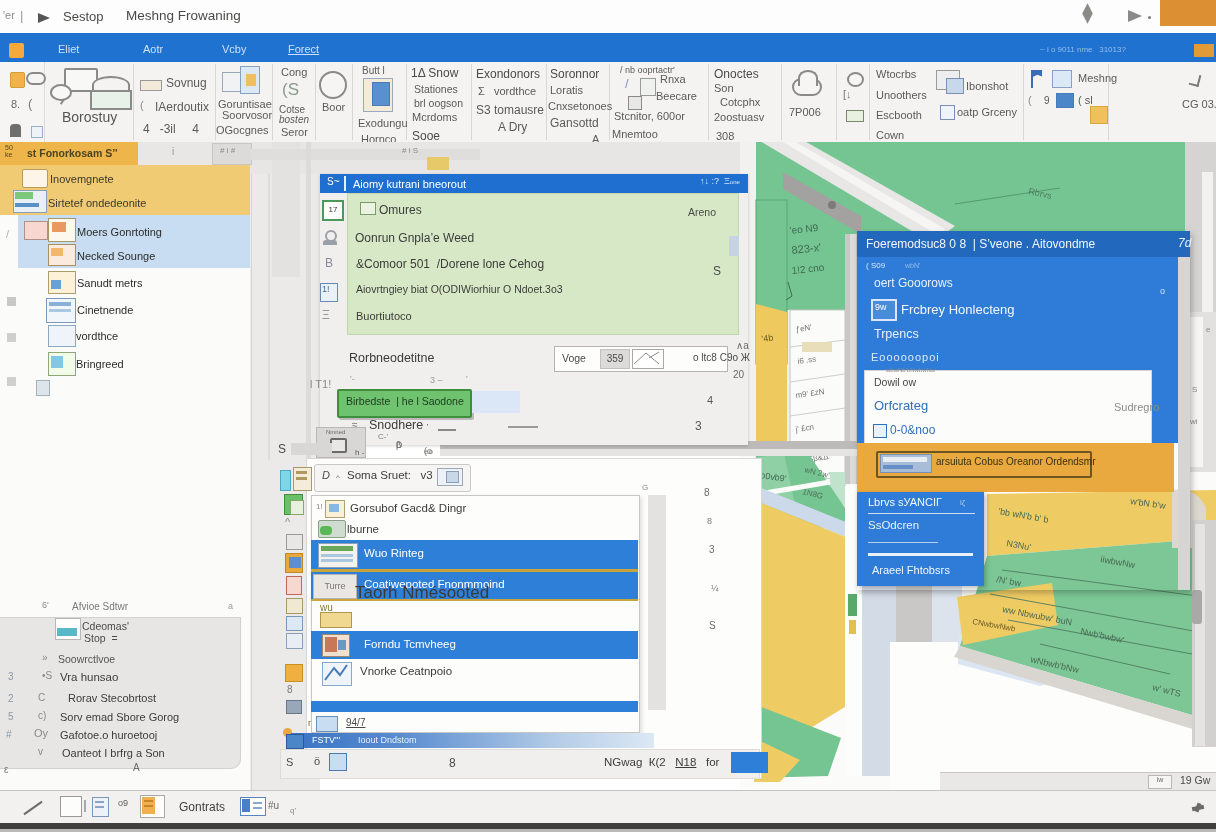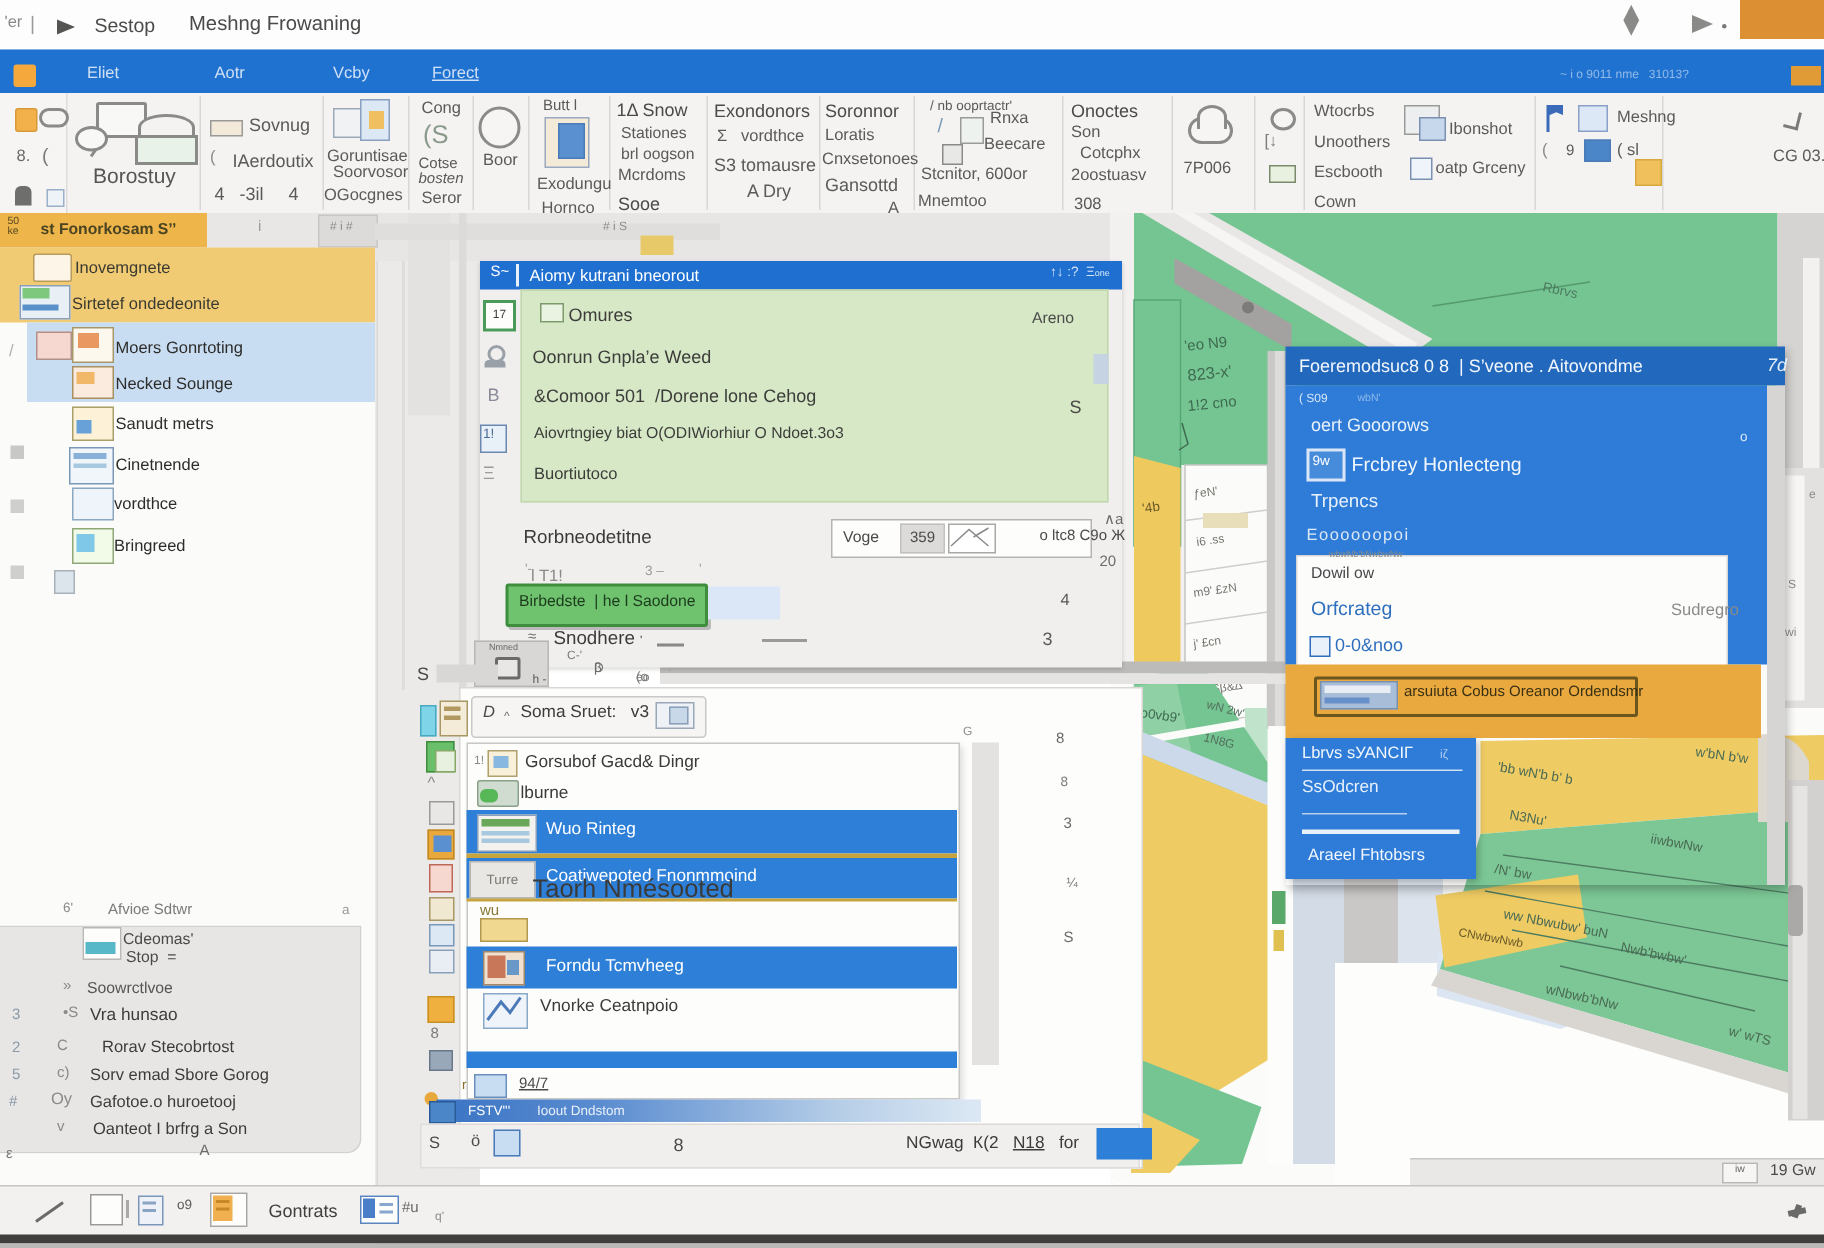--- a/index.html
+++ b/index.html
@@ -407,21 +407,21 @@
 <div class="a" style="left:600px;top:349px;width:28px;height:18px;background:#dcdbda;border:1px solid #c2c1c0;font-size:10px;color:#4a4a48;text-align:center;line-height:17px;">359</div>
 <div class="a" style="left:632px;top:349px;width:30px;height:18px;background:#fff;border:1px solid #a8a8a6;"></div>
 <svg class="a" style="left:632px;top:349px;" width="30" height="18">
       <path d="M2,15 L14,4 L27,15 M17,9 L27,3" stroke="#8a8a88" fill="none"></path>
     </svg>
 <div class="tx" style="left:668px;top:352px;font-size:10px;color:#4a4a48;margin-left:25px;">o ltc8 C9o Ж</div>
 
 <div class="tx" style="left:350px;top:374px;font-size:9px;color:#9a9a98;">'-</div>
 <div class="tx" style="left:430px;top:375px;font-size:9px;color:#9a9a98;">3 –</div>
 <div class="tx" style="left:466px;top:374px;font-size:9px;color:#9a9a98;">'</div>
-<div class="tx" style="left:310px;top:378px;font-size:11px;color:#8a8a88;margin-left:44px;">l T1!</div>
+<div class="tx" style="left:310px;top:378px;font-size:11px;color:#8a8a88;">l T1!</div>
 
 <div class="a" style="left:337px;top:389px;width:131px;height:25px;background:#6fc36f;border:2px solid #3e8e3e;border-radius:2px;box-shadow:2px 2px 0 rgba(90,90,88,.35);"></div>
 <div class="tx" style="left:346px;top:395px;font-size:10.5px;color:#1c3a1c;">Birbedste&nbsp; | he l Saodone</div>
 <div class="a" style="left:472px;top:391px;width:48px;height:22px;background:#dbe7f6;"></div>
 
 <div class="tx" style="left:352px;top:419px;font-size:10px;color:#6a6a68;">≈</div>
 <div class="tx" style="left:369px;top:418px;font-size:12.5px;color:#3b3b39;">Snodhere&nbsp;<span style="font-size:8px;">'</span></div>
 <div class="tx" style="left:378px;top:432px;font-size:8px;color:#7a7a78;">C-'</div>
 <div class="a" style="left:438px;top:429px;width:18px;height:2px;background:#888886;"></div>
 <div class="a" style="left:508px;top:426px;width:30px;height:2px;background:#9a9a98;"></div>

